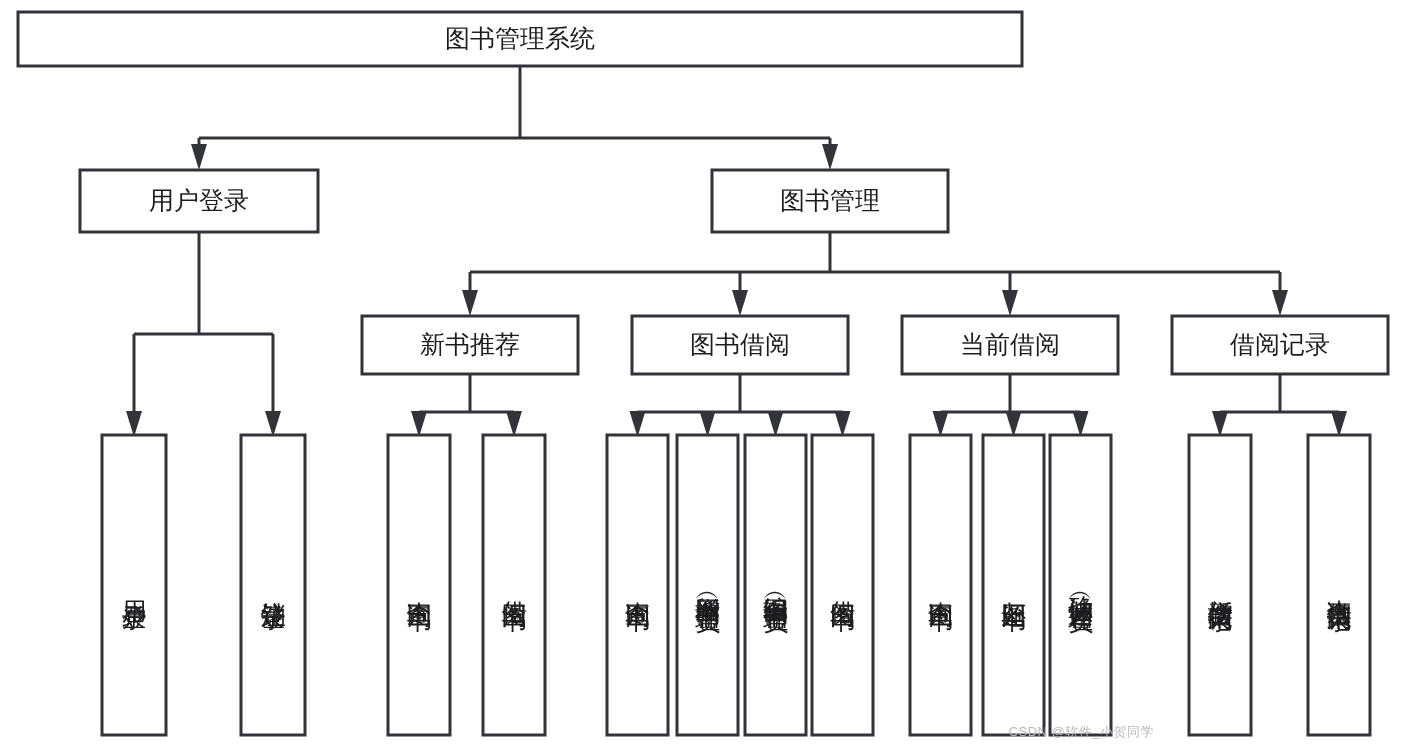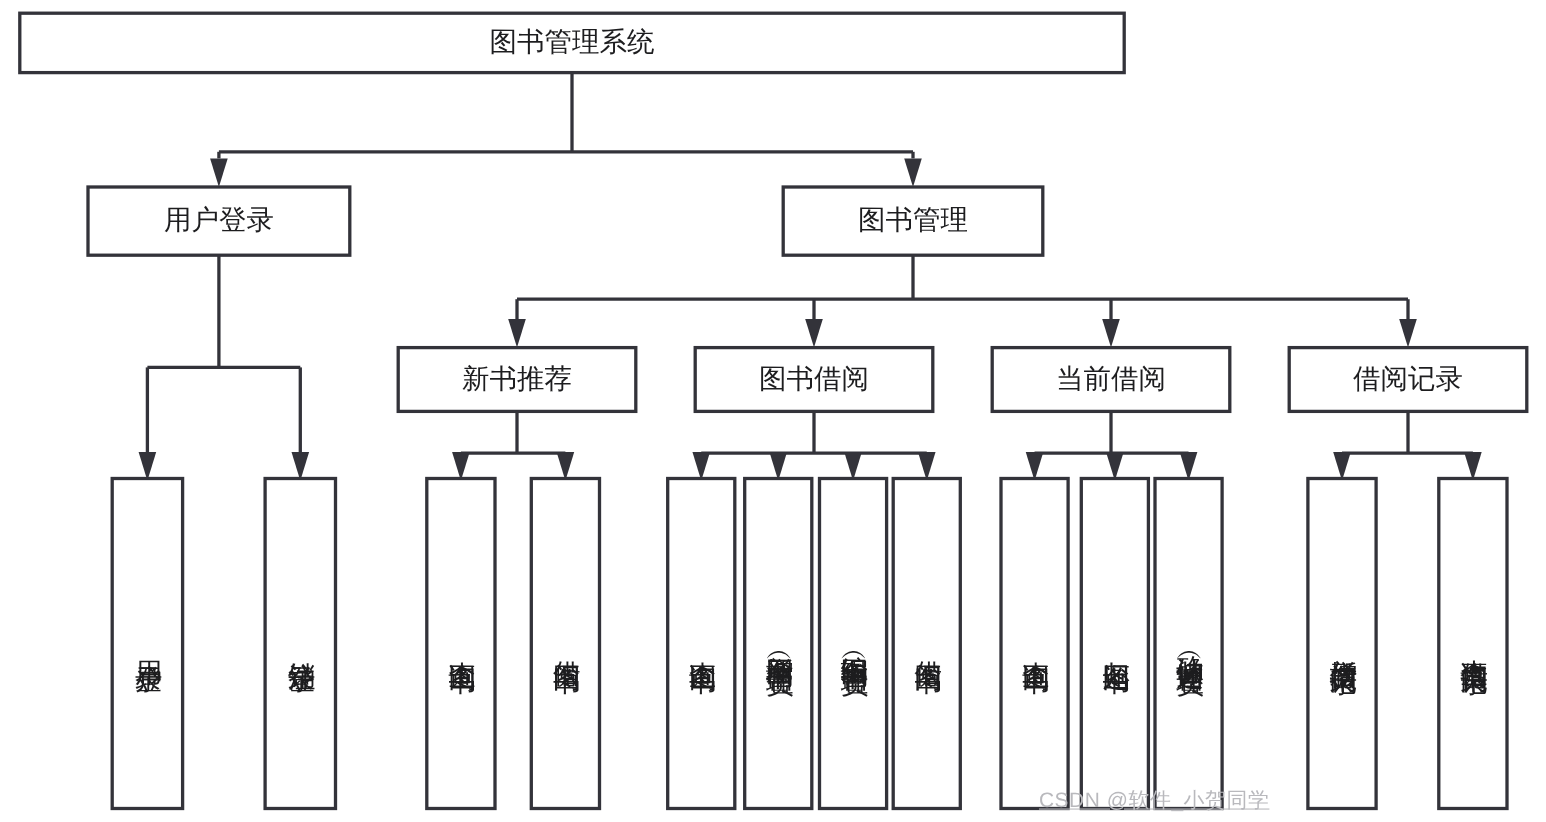--- a/index.html
+++ b/index.html
@@ -63,25 +63,24 @@
     letter-spacing: 2px;
     color: #1d1d1f;
     pointer-events: none;
     white-space: nowrap;
   }
   .watermark {
     position: absolute;
     right: 10px;
     bottom: 6px;
     font-family: "Liberation Sans", "DejaVu Sans", sans-serif;
-    font-size: 19px;
+    font-size: 13px;
     color: #b9b9bd;
     letter-spacing: 0.5px;
     user-select: none;
-    text-decoration: underline;
   }
 </style>
 </head>
 <body>
 
 <div id="diagram-root">
   <svg class="diagram" viewBox="0 0 1405 747">
     <g id="connectors">
         <line x1="520" y1="66" x2="520" y2="138" class="connector"></line>
         <line x1="199" y1="138" x2="830" y2="138" class="connector"></line>

